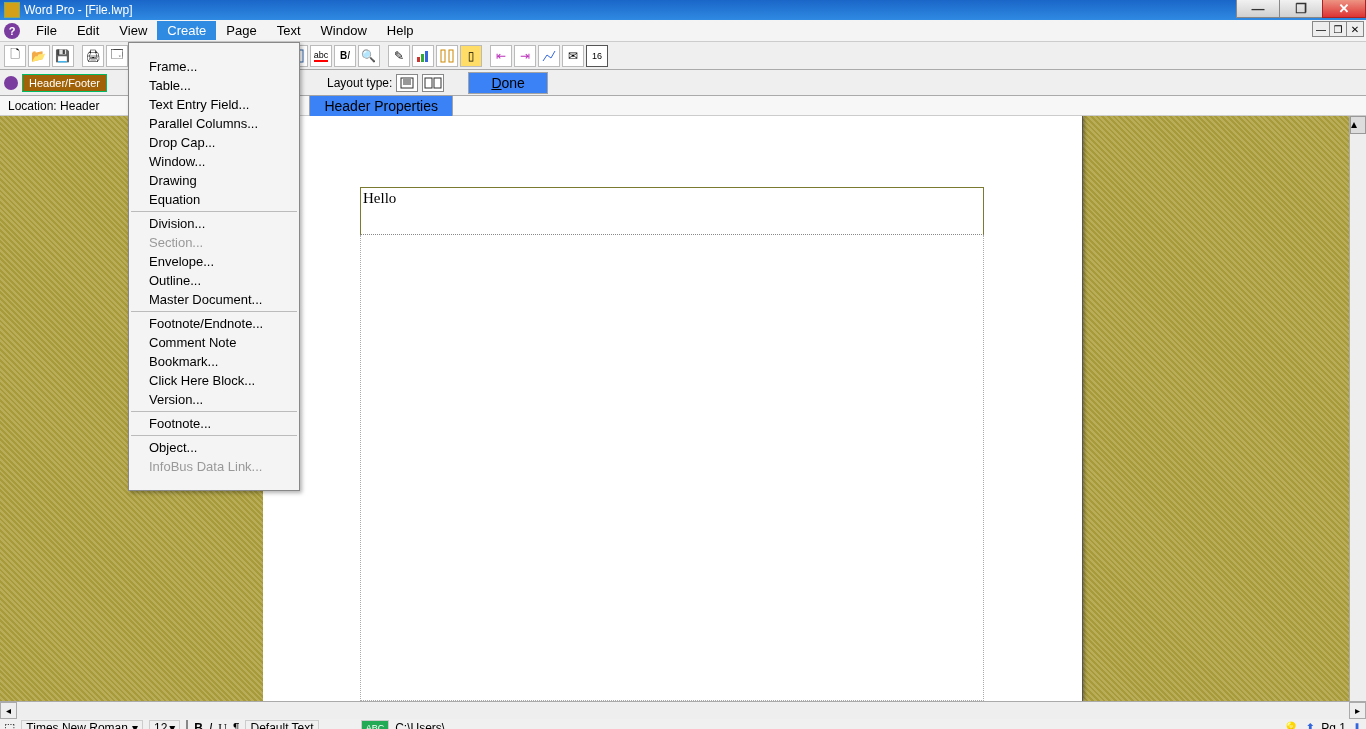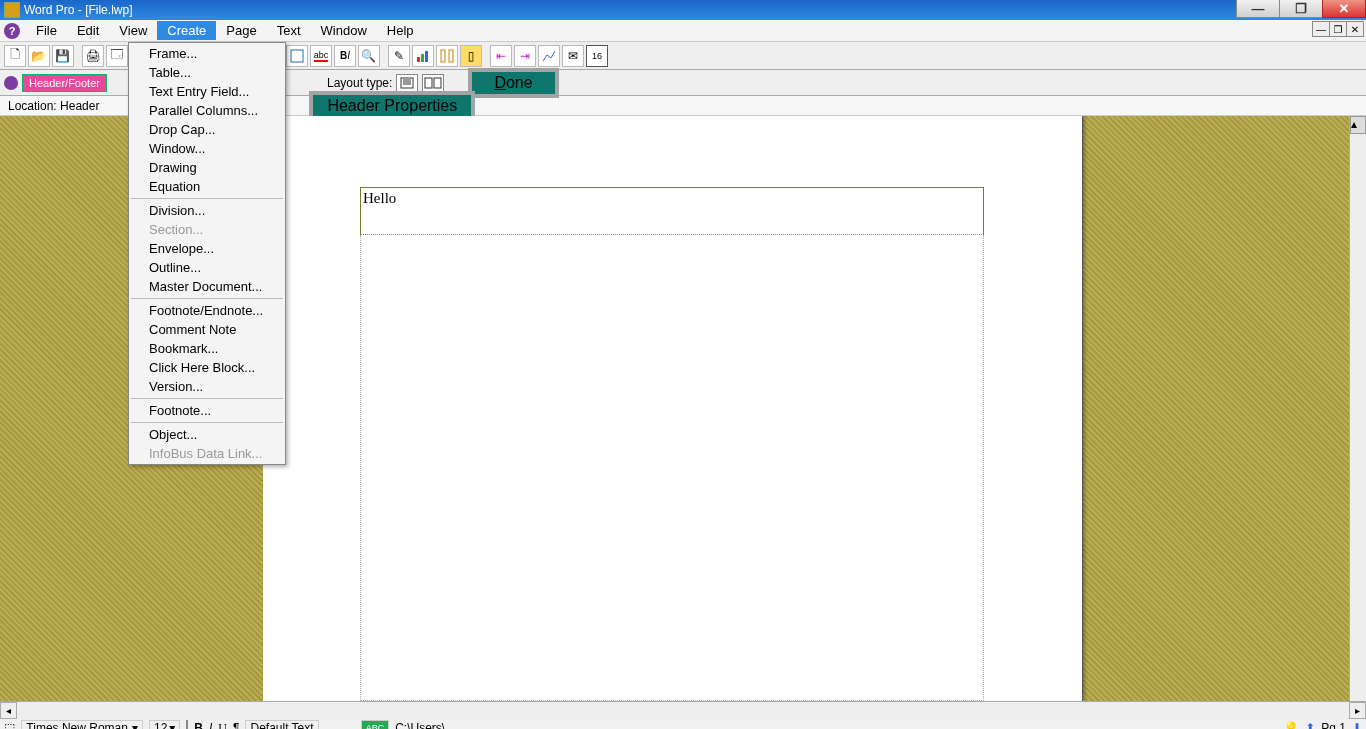--- a/index.html
+++ b/index.html
@@ -13,43 +13,43 @@
 .menubar { height: 22px; background: #f4f4f4; display: flex; align-items: center; padding: 0 4px; border-bottom: 1px solid #ccc; position: relative; }
 .menubar .help-icon { width:16px; height:16px; background:#7a3c9e; border-radius:50%; color:#fff; font-weight:bold; font-size:11px; display:flex; align-items:center; justify-content:center; margin-right: 6px;}
 .menubar .mitem { padding: 2px 10px; font-size: 13px; cursor: default; }
 .menubar .mitem.active { background: #2f8ae2; color:#fff; }
 .menubar .mdi-controls { position:absolute; right:2px; top:1px; display:flex; gap:0; }
 .menubar .mdi-btn { width:18px; height:16px; border:1px solid #888; background:#eee; display:flex; align-items:center; justify-content:center; font-size:10px; margin-left:-1px; }
 .toolbar { height: 28px; background: #efefef; border-bottom: 1px solid #aaa; display:flex; align-items:center; padding: 0 4px; gap:2px;}
 .tbtn { width: 22px; height: 22px; border: 1px solid #bbb; background:#fff; display:flex; align-items:center; justify-content:center; font-size:12px;}
 .tsep { width: 4px; }
 .context-bar { height: 26px; background: #efefef; border-bottom: 1px solid #aaa; display:flex; align-items:center; padding: 2px 4px; gap:4px; font-size: 12px;}
-.hf-badge { background: #ec4899; color:#fff; padding: 2px 6px; border: 1px solid #0b6; font-size:11px;}
+.hf-badge { background: #a16207; color:#fff; padding: 2px 6px; border: 1px solid #0b6; font-size:11px;}
 .hf-cur { font-size:11px;margin-left:28px; }
 .layout-label { margin-left: 170px;}
 .layout-icon { width:22px; height:18px; border:1px solid #888; background:#fff; display:inline-flex; align-items:center; justify-content:center; font-size:10px;}
-.done-btn, .hprop-btn { border: 4px solid #a3a3a3; background: #0f766e; padding: 2px 22px; font-size:16px; margin-left: 20px;}
+.done-btn, .hprop-btn { border: 1px solid #a3a3a3; background: #3b82f6; padding: 2px 22px; font-size:14px; margin-left: 20px;}
 .location-bar { height: 20px; background: #f7f7f7; border-bottom: 1px solid #ccc; display:flex; align-items:center; padding: 2px 8px; font-size:12px;}
 .canvas-wrap { position: relative; height: 585px; background: repeating-linear-gradient(45deg, #a79a3a 0 2px, #b9ad5a 2px 4px); overflow: hidden;}
 .paper { position:absolute; left: 263px; top: 0; width: 820px; height: 100%; background: #fff; border-right: 1px solid #555; box-shadow: 2px 0 3px rgba(0,0,0,.3);}
 .header-region { position:absolute; left: 360px; top: 71px; width: 624px; height: 48px; border: 1px solid #7a7a30; border-bottom: 1px dotted #888;}
 .header-region .text { font-family: Liberation Serif, serif; font-size: 15px; padding: 2px 2px;}
 .body-region { position:absolute; left: 360px; top: 119px; width: 624px; height: 466px; border: 1px dotted #aaa; border-top: none;}
 .vscroll { position:absolute; right:0; top:0; width:17px; height:100%; background:#eee; border-left:1px solid #aaa;}
 .vscroll .thumb { width:100%; height:18px; background:#ddd; border:1px solid #999; margin-top:0;}
 .hscrollbar { height: 17px; background:#eee; border-top:1px solid #aaa; display:flex; align-items:center;}
 .hscrollbar .arrow { width:17px; height:17px; border:1px solid #aaa; background:#eee; display:flex; align-items:center; justify-content:center; font-size:10px;}
 .hscrollbar .track { flex:1; height:17px; position:relative;}
 .hscrollbar .thumb { position:absolute; left:0; width:100%; height:100%; background:#eee;}
 .statusbar { height: 19px; background:#f0f0f0; border-top:1px solid #aaa; display:flex; align-items:center; font-size: 12px; padding: 0 4px; gap:6px;}
 .statusbar .panel { border:1px solid #ccc; padding:0 4px; height:16px; display:flex; align-items:center;}
 .statusbar .bold { font-weight:bold;} .statusbar .ital { font-style:italic;} .statusbar .ul { text-decoration: underline; font-family: serif;}
 .statusbar .flex { flex:1;}
 .statusbar .bulb { color:#e6c200; font-size:13px;}
-.dropdown { position:absolute; left: 128px; top: 42px; width: 158px; background:#f4f4f4; border: 1px solid #888; box-shadow: 2px 2px 4px rgba(0,0,0,.3); padding: 1px 0; z-index: 100;}
+.dropdown { position:absolute; left: 128px; top: 42px; width: 172px; background:#f4f4f4; border: 1px solid #888; box-shadow: 2px 2px 4px rgba(0,0,0,.3); padding: 14px 0; z-index: 100;}
 .dropdown .dmi { padding: 2px 20px; font-size: 13px; display:flex; justify-content:space-between; align-items:center;}
 .dropdown .dmi.disabled { color: #999; }
 .dropdown .dsep { height:1px; background:#bbb; margin: 2px 2px;}
 .dropdown .dmi .sub { font-size:10px;}
 .color-strip { width:22px; height:12px; background: linear-gradient(90deg,#d33 0 25%, #dd3 25% 50%, #3a3 50% 75%, #33d 75% 100%); border:1px solid #888;}
 .abc-strip { font-size:9px; border-bottom: 2px solid red;}
 svg { pointer-events:none; }
 </style>
 </head>
 <body>

